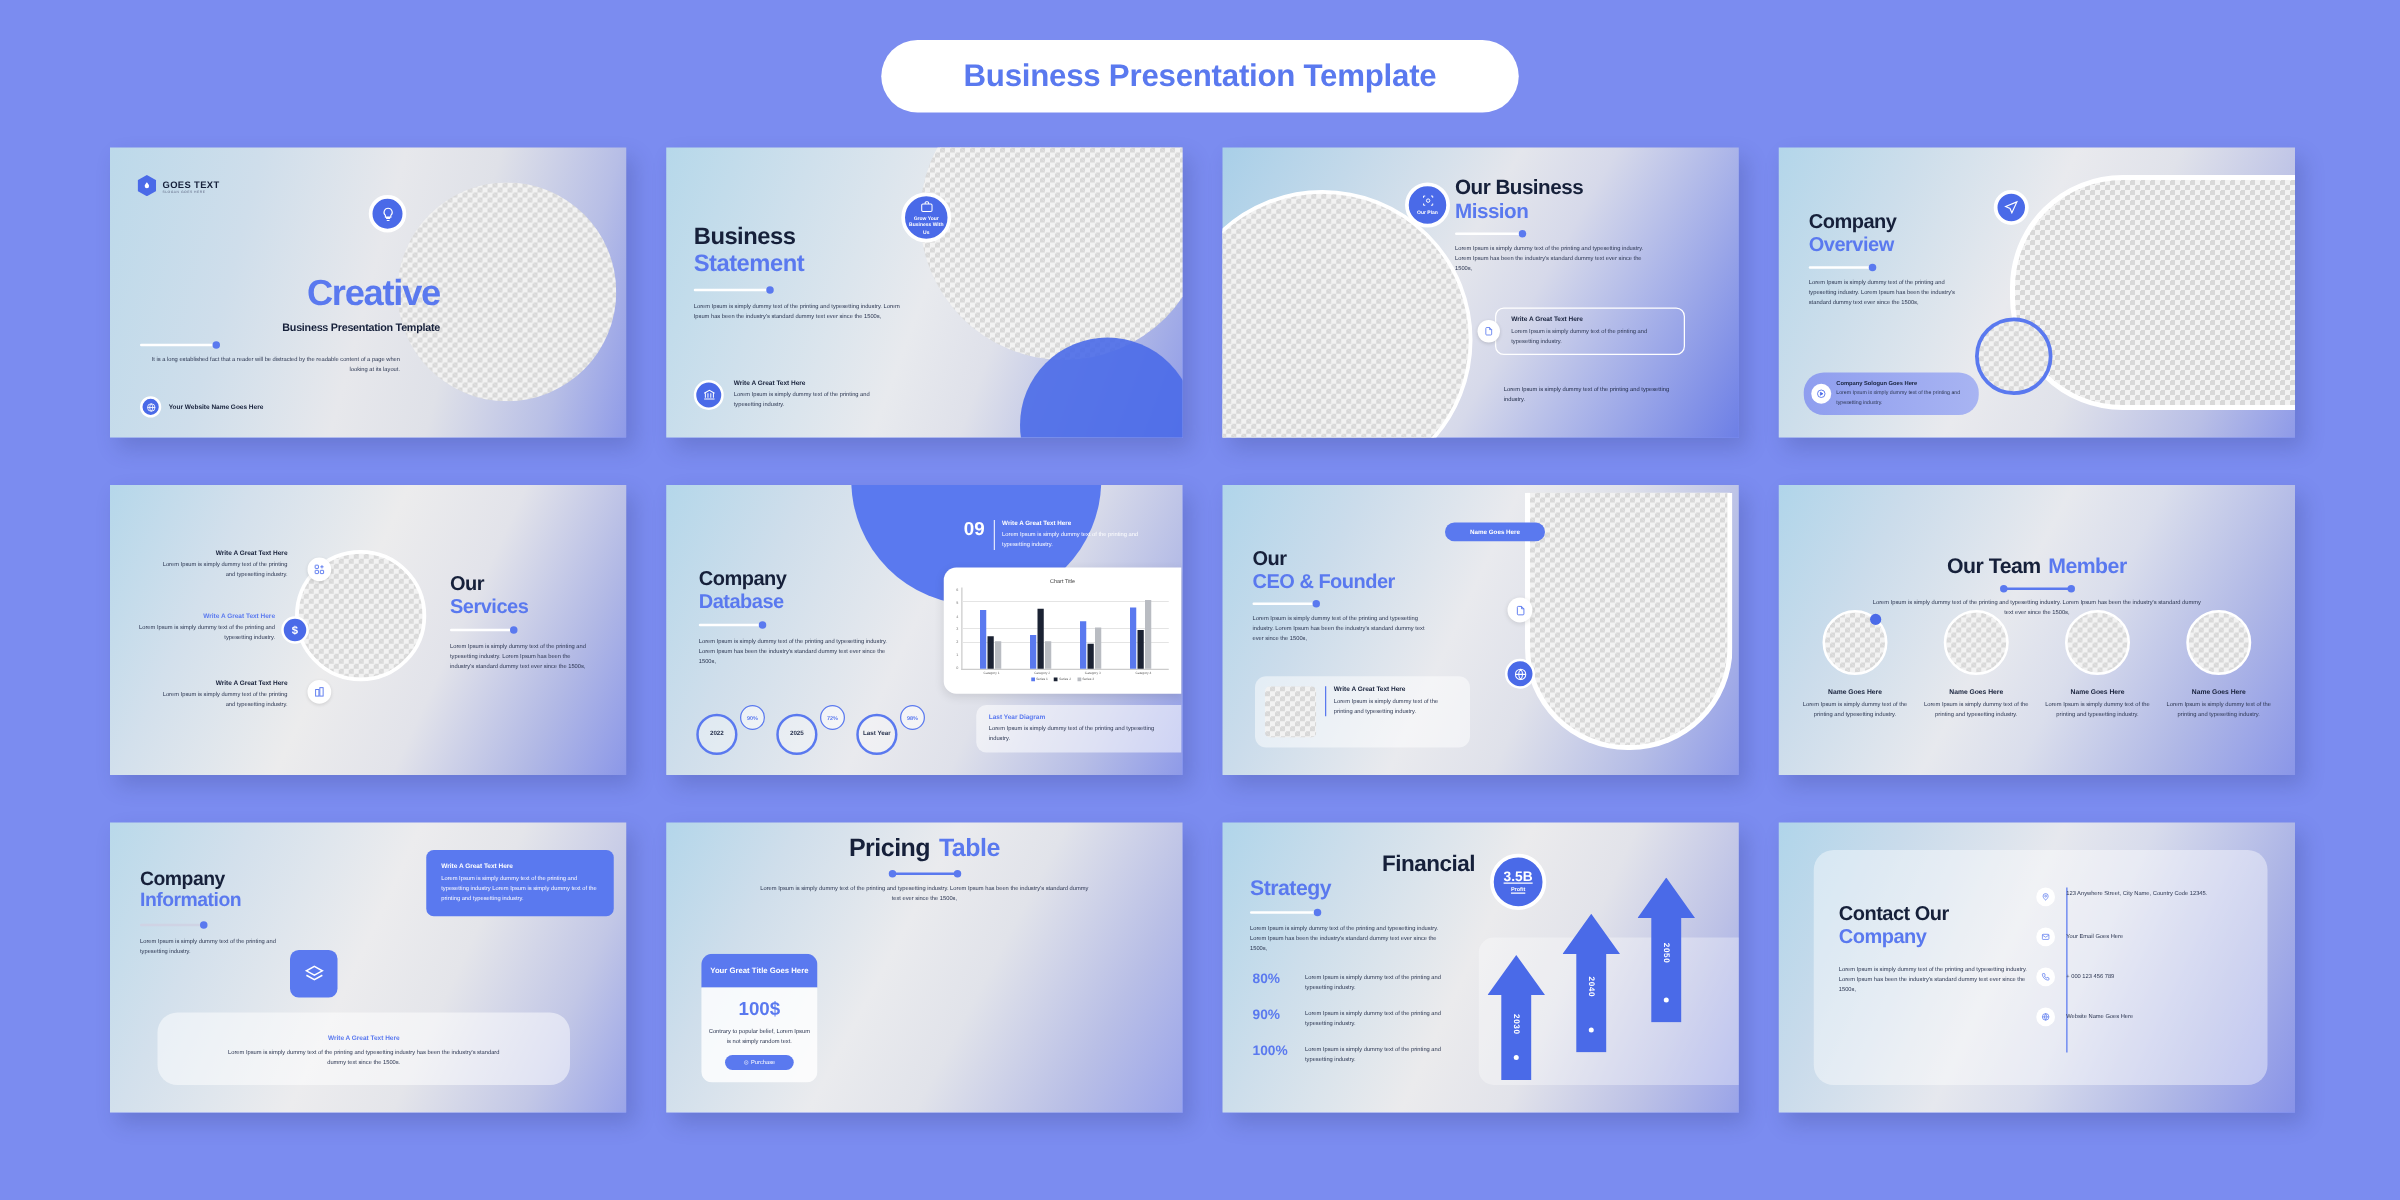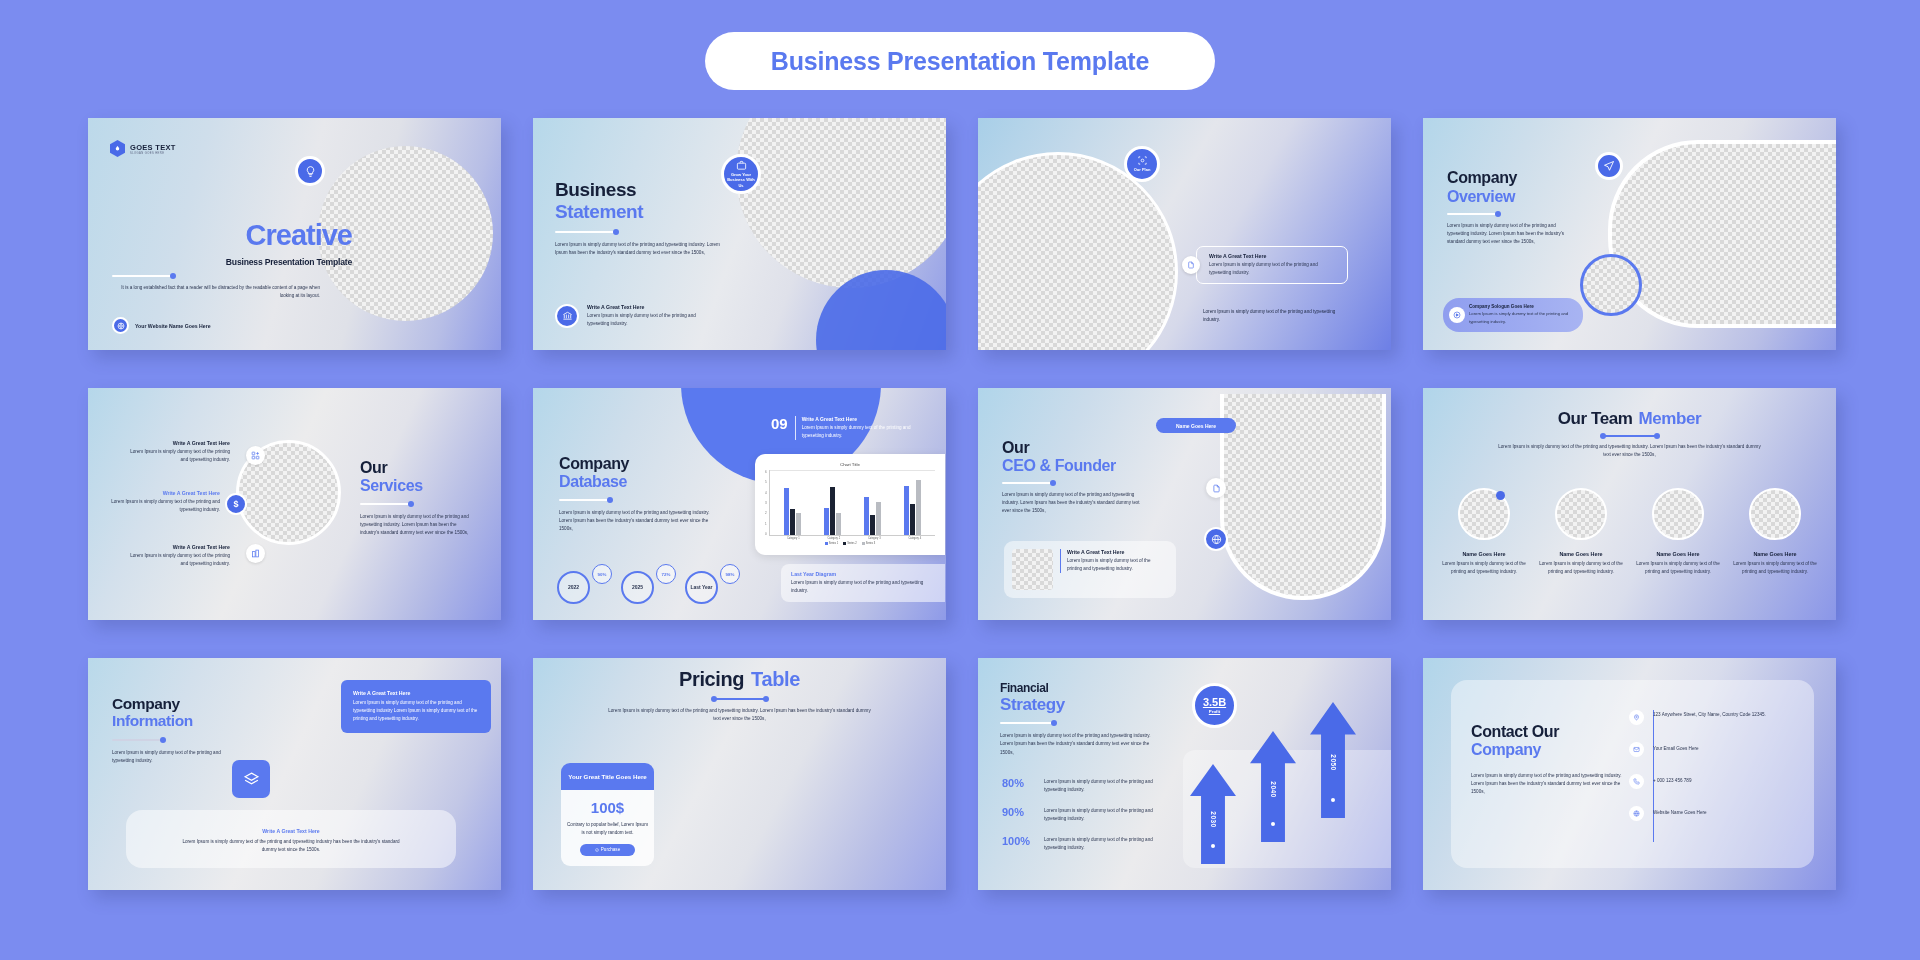--- a/index.html
+++ b/index.html
@@ -188,20 +188,26 @@
   </div>
 
   <div class="slide" style="background:linear-gradient(120deg,#a8cfe8 0%,#c3d9ea 20%,#e4e6ec 44%,#d6d9ea 58%,#9aa6e8 82%,#6d7fe6 100%)">
     <div class="chk" style="position:absolute;left:-40px;top:34px;width:240px;height:240px;border-radius:50%;border:3px solid #fff;"></div>
     <div class="circ-icon" style="position:absolute;left:146px;top:28px;width:36px;height:36px;">
       <svg width="11" height="11" viewBox="0 0 24 24" fill="none" stroke="#fff" stroke-width="1.7">
           <circle cx="12" cy="12" r="3"></circle>
           <path d="M4 4h3M4 4v3M20 4h-3M20 4v3M4 20h3M4 20v-3M20 20h-3M20 20v-3"></path>
         </svg>
       <span class="tiny" style="margin-top:1px;">Our Plan</span>
+    </div>
+    <div style="position:absolute;left:186px;top:24px;width:210px;">
+      <div class="h1" style="font-size:16.5px;">Our Business</div>
+      <div class="h1b" style="font-size:16.5px;margin-top:2px;">Mission</div>
+      <div class="divider" style="width:55px;margin:7px 0 7px;"></div>
+      <div class="body-txt" style="width:160px;">Lorem Ipsum is simply dummy text of the printing and typesetting industry. Lorem Ipsum has been the industry's standard dummy text ever since the 1500s,</div>
     </div>
     <div style="position:absolute;left:204px;top:128px;display:flex;align-items:center;gap:0;">
       <div class="wcirc-icon" style="width:18px;height:18px;flex:none;z-index:2;box-shadow:0 1px 3px rgba(0,0,0,.15);">
         <svg width="8" height="8" viewBox="0 0 24 24" fill="none" stroke="#5a79ef" stroke-width="2">
             <path d="M14 3H7a2 2 0 0 0-2 2v14a2 2 0 0 0 2 2h10a2 2 0 0 0 2-2V8z"></path>
             <path d="M14 3v5h5"></path>
           </svg>
       </div>
       <div style="margin-left:-4px;border:1px solid #fff;border-radius:7px;padding:6px 9px 6px 12px;width:152px;">
         <div class="mini-head">Write A Great Text Here</div>
@@ -406,21 +412,21 @@
       <div class="chk" style="width:41px;height:41px;border-radius:4px;flex:none;"></div>
       <div style="border-left:1.2px solid #5a79ef;padding-left:6px;width:104px;">
         <div class="mini-head">Write A Great Text Here</div>
         <div class="body-txt" style="margin-top:2px;">Lorem Ipsum is simply dummy text of the printing and typesetting industry.</div>
       </div>
     </div>
   </div>
 
   <div class="slide" style="background:linear-gradient(118deg,#b0d5ea 0%,#cbdceb 20%,#e7e9ee 44%,#dadeec 58%,#b0b8e6 80%,#8a96e8 100%)">
     <div style="position:absolute;left:0;right:0;top:22px;text-align:center;">
-      <div style="display:inline-flex;gap:6px;align-items:center;">
+      <div style="display:inline-flex;gap:6px;align-items:center;margin-top:34px;">
         <span class="h1" style="font-size:17px;">Our Team</span>
         <span class="h1b" style="font-size:17px;">Member</span>
       </div>
       <div style="width:54px;height:2px;background:#5a79ef;border-radius:2px;margin:7px auto 6px;position:relative;">
         <span style="position:absolute;left:-3px;top:-2px;width:6px;height:6px;border-radius:50%;background:#5a79ef;"></span>
         <span style="position:absolute;right:-3px;top:-2px;width:6px;height:6px;border-radius:50%;background:#5a79ef;"></span>
       </div>
       <div class="body-txt" style="width:268px;margin:0 auto;text-align:center;">Lorem Ipsum is simply dummy text of the printing and typesetting industry. Lorem Ipsum has been the industry's standard dummy text ever since the 1500s,</div>
     </div>
     <div style="position:absolute;left:16px;right:16px;top:100px;display:flex;justify-content:space-between;">
@@ -496,21 +502,21 @@
               </svg>
             <span>Purchase</span>
           </div>
         </div>
       </div>
     </div>
   </div>
 
   <div class="slide" style="background:linear-gradient(115deg,#b0d5ea 0%,#cddeeb 22%,#ebebed 48%,#e2e3ea 64%,#bcc1e6 84%,#99a3e8 100%)">
     <div style="position:absolute;left:22px;top:24px;width:180px;">
-      <div class="h1" style="font-size:12px;">Financial</div>
+      <div class="h1" style="font-size:18px;text-align:right;">Financial</div>
       <div class="h1b" style="font-size:17px;margin-top:1px;">Strategy</div>
       <div class="divider" style="width:55px;margin:9px 0 8px;"></div>
       <div class="body-txt" style="width:160px;">Lorem Ipsum is simply dummy text of the printing and typesetting industry. Lorem Ipsum has been the industry's standard dummy text ever since the 1500s,</div>
     </div>
     <div style="position:absolute;left:24px;top:120px;width:170px;">
       <div style="display:flex;gap:8px;align-items:flex-start;margin-bottom:13px;">
         <div style="font-size:11px;font-weight:bold;color:#5a79ef;width:34px;line-height:1;">80%</div>
         <div class="body-txt" style="width:116px;">Lorem Ipsum is simply dummy text of the printing and typesetting industry.</div>
       </div>
       <div style="display:flex;gap:8px;align-items:flex-start;margin-bottom:13px;">

